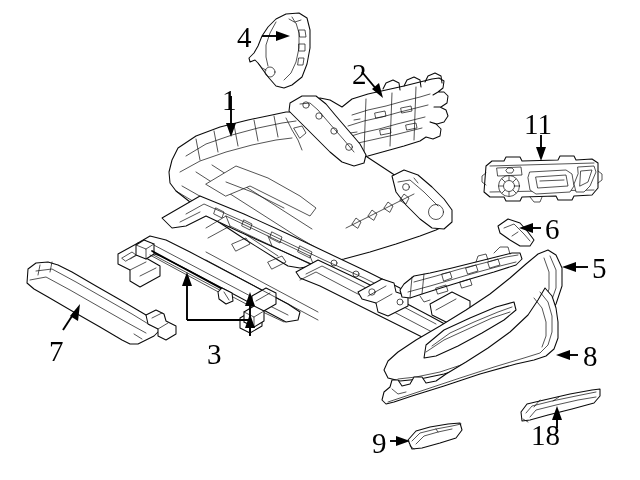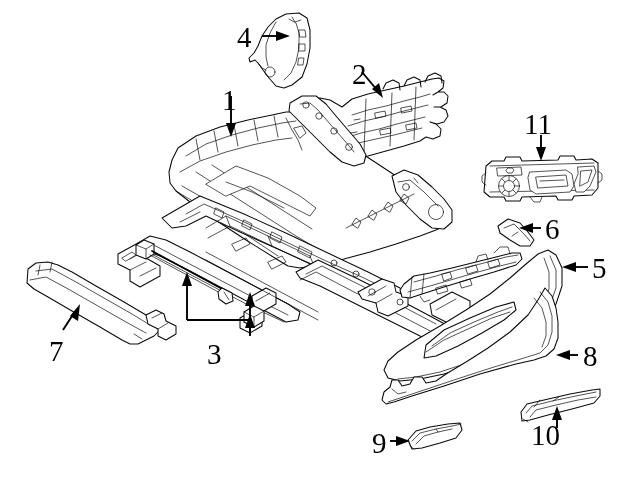--- a/index.html
+++ b/index.html
@@ -457,17 +457,17 @@
   <div class="callout-label" style="left:592px; top:254px;">5</div>
 
   <div class="callout-label" style="left:545px; top:215px;">6</div>
 
   <div class="callout-label" style="left:49px; top:337px;">7</div>
 
   <div class="callout-label" style="left:583px; top:342px;">8</div>
 
   <div class="callout-label" style="left:372px; top:429px;">9</div>
 
-  <div class="callout-label" style="left:531px; top:421px;">10</div>
+  <div class="callout-label" style="left:531px; top:421px;">18</div>
 
   <div class="callout-label" style="left:524px; top:110px;">11</div>
 
 </div>
 
 </body></html>

